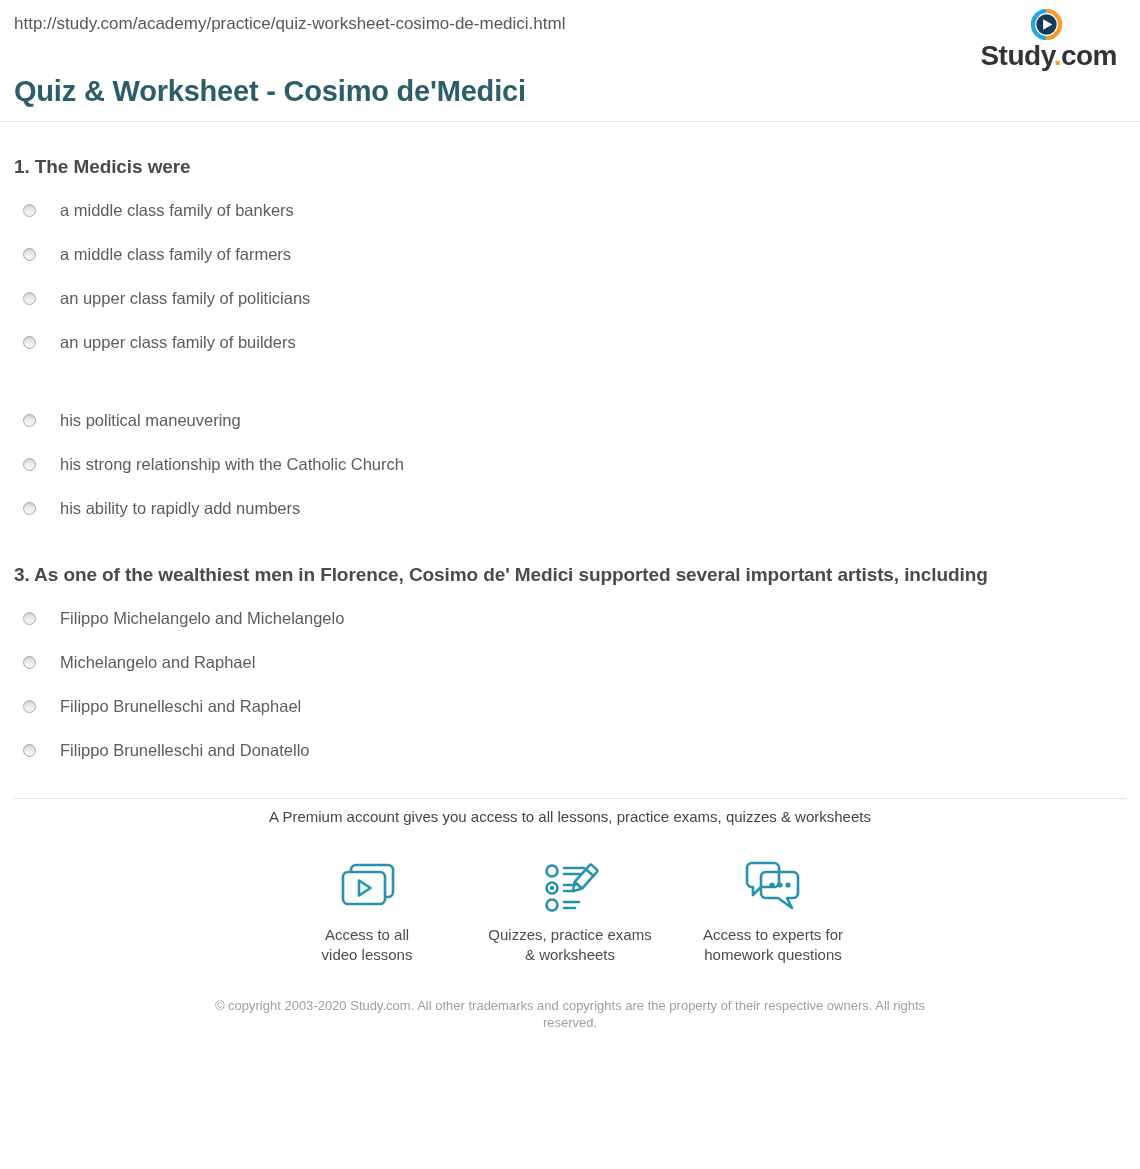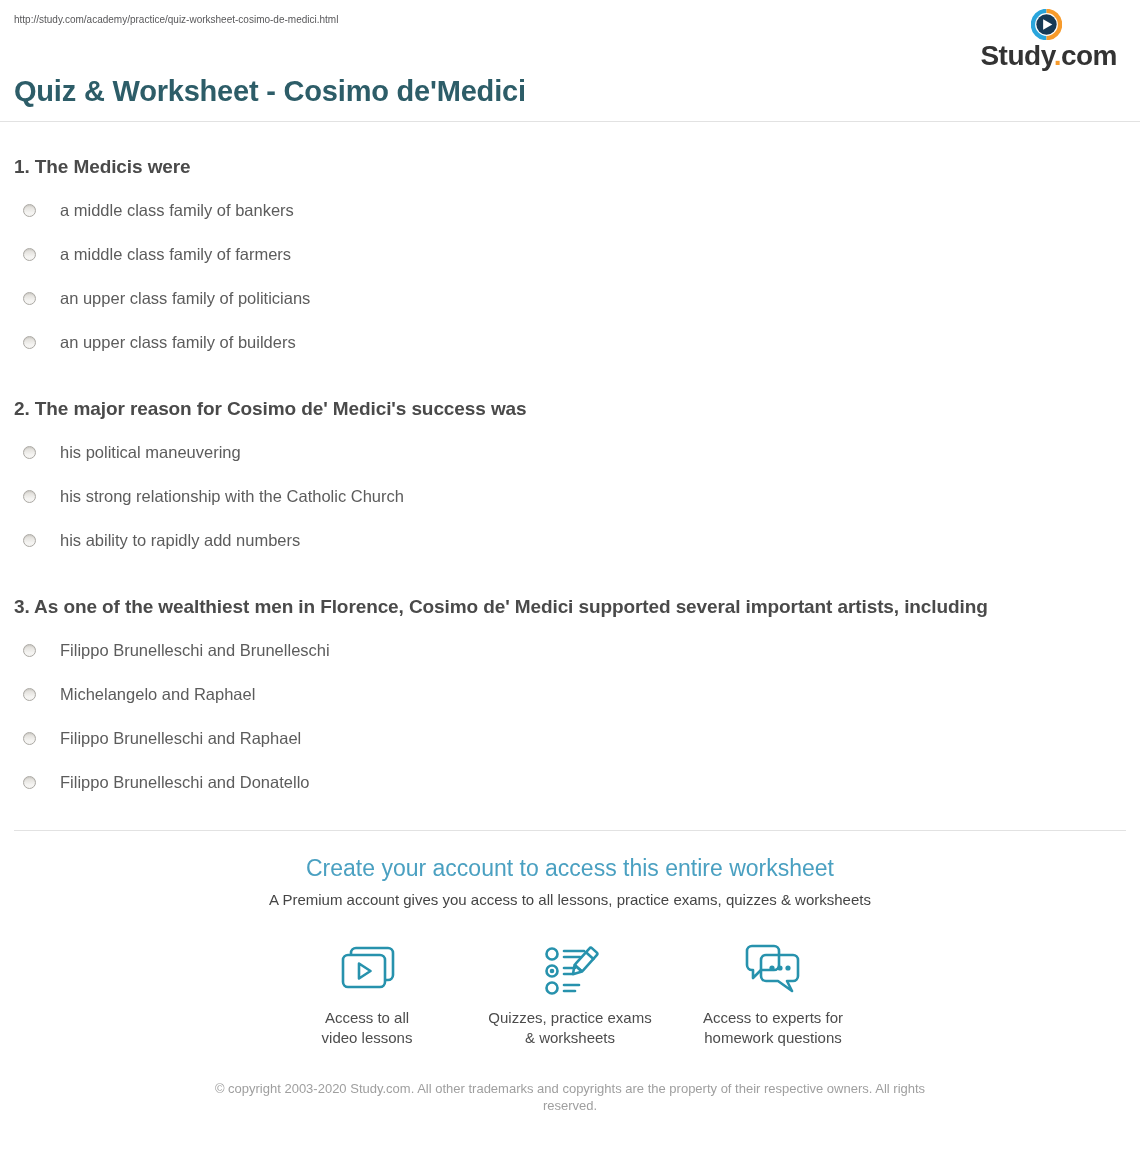--- a/index.html
+++ b/index.html
@@ -8,21 +8,21 @@
     background: #ffffff;
     font-family: "Liberation Sans", sans-serif;
     color: #555;
   }
   .top-bar {
     position: relative;
     padding: 12px 14px 0 14px;
     height: 50px;
   }
   .page-url {
-    font-size: 10px;
+    font-size: 17px;
     color: #58585a;
     padding-top: 2px;
   }
   .logo {
     position: absolute;
     top: 9px;
     right: 23px;
     display: flex;
     align-items: center;
     flex-direction: column;
@@ -163,21 +163,20 @@
         <span class="option-label">an upper class family of politicians</span>
       </li>
       <li class="option-row">
         <span class="radio"></span>
         <span class="option-label">an upper class family of builders</span>
       </li>
     </ul>
   </div>
 
   <div class="question">
-    <div class="question-heading">2. The major reason for Cosimo de' Medici's success was</div>
     <ul class="options">
       <li class="option-row">
         <span class="radio"></span>
         <span class="option-label">his political maneuvering</span>
       </li>
       <li class="option-row">
         <span class="radio"></span>
         <span class="option-label">his strong relationship with the Catholic Church</span>
       </li>
       <li class="option-row">
@@ -185,21 +184,21 @@
         <span class="option-label">his ability to rapidly add numbers</span>
       </li>
     </ul>
   </div>
 
   <div class="question">
     <div class="question-heading">3. As one of the wealthiest men in Florence, Cosimo de' Medici supported several important artists, including</div>
     <ul class="options">
       <li class="option-row">
         <span class="radio"></span>
-        <span class="option-label">Filippo Brunelleschi and Brunelleschi</span>
+        <span class="option-label">Filippo Michelangelo and Michelangelo</span>
       </li>
       <li class="option-row">
         <span class="radio"></span>
         <span class="option-label">Michelangelo and Raphael</span>
       </li>
       <li class="option-row">
         <span class="radio"></span>
         <span class="option-label">Filippo Brunelleschi and Raphael</span>
       </li>
       <li class="option-row">
@@ -207,21 +206,20 @@
         <span class="option-label">Filippo Brunelleschi and Donatello</span>
       </li>
     </ul>
   </div>
 
 </div>
 
 <hr class="footer-divider">
 
 <div class="signup">
-  <div class="signup-heading">Create your account to access this entire worksheet</div>
   <div class="signup-subheading">A Premium account gives you access to all lessons, practice exams, quizzes &amp; worksheets</div>
 
   <div class="features">
 
     <div class="feature">
       <div class="feature-icon">
         <svg width="62" height="54" viewBox="0 0 62 54">
           <rect class="icon-stroke" x="15" y="4" width="42" height="32" rx="5"></rect>
           <rect class="icon-stroke icon-white" x="7" y="11" width="42" height="32" rx="5" fill="#ffffff"></rect>
           <path class="icon-stroke" d="M23 19.5 L34.5 27 L23 34.5 Z"></path>

